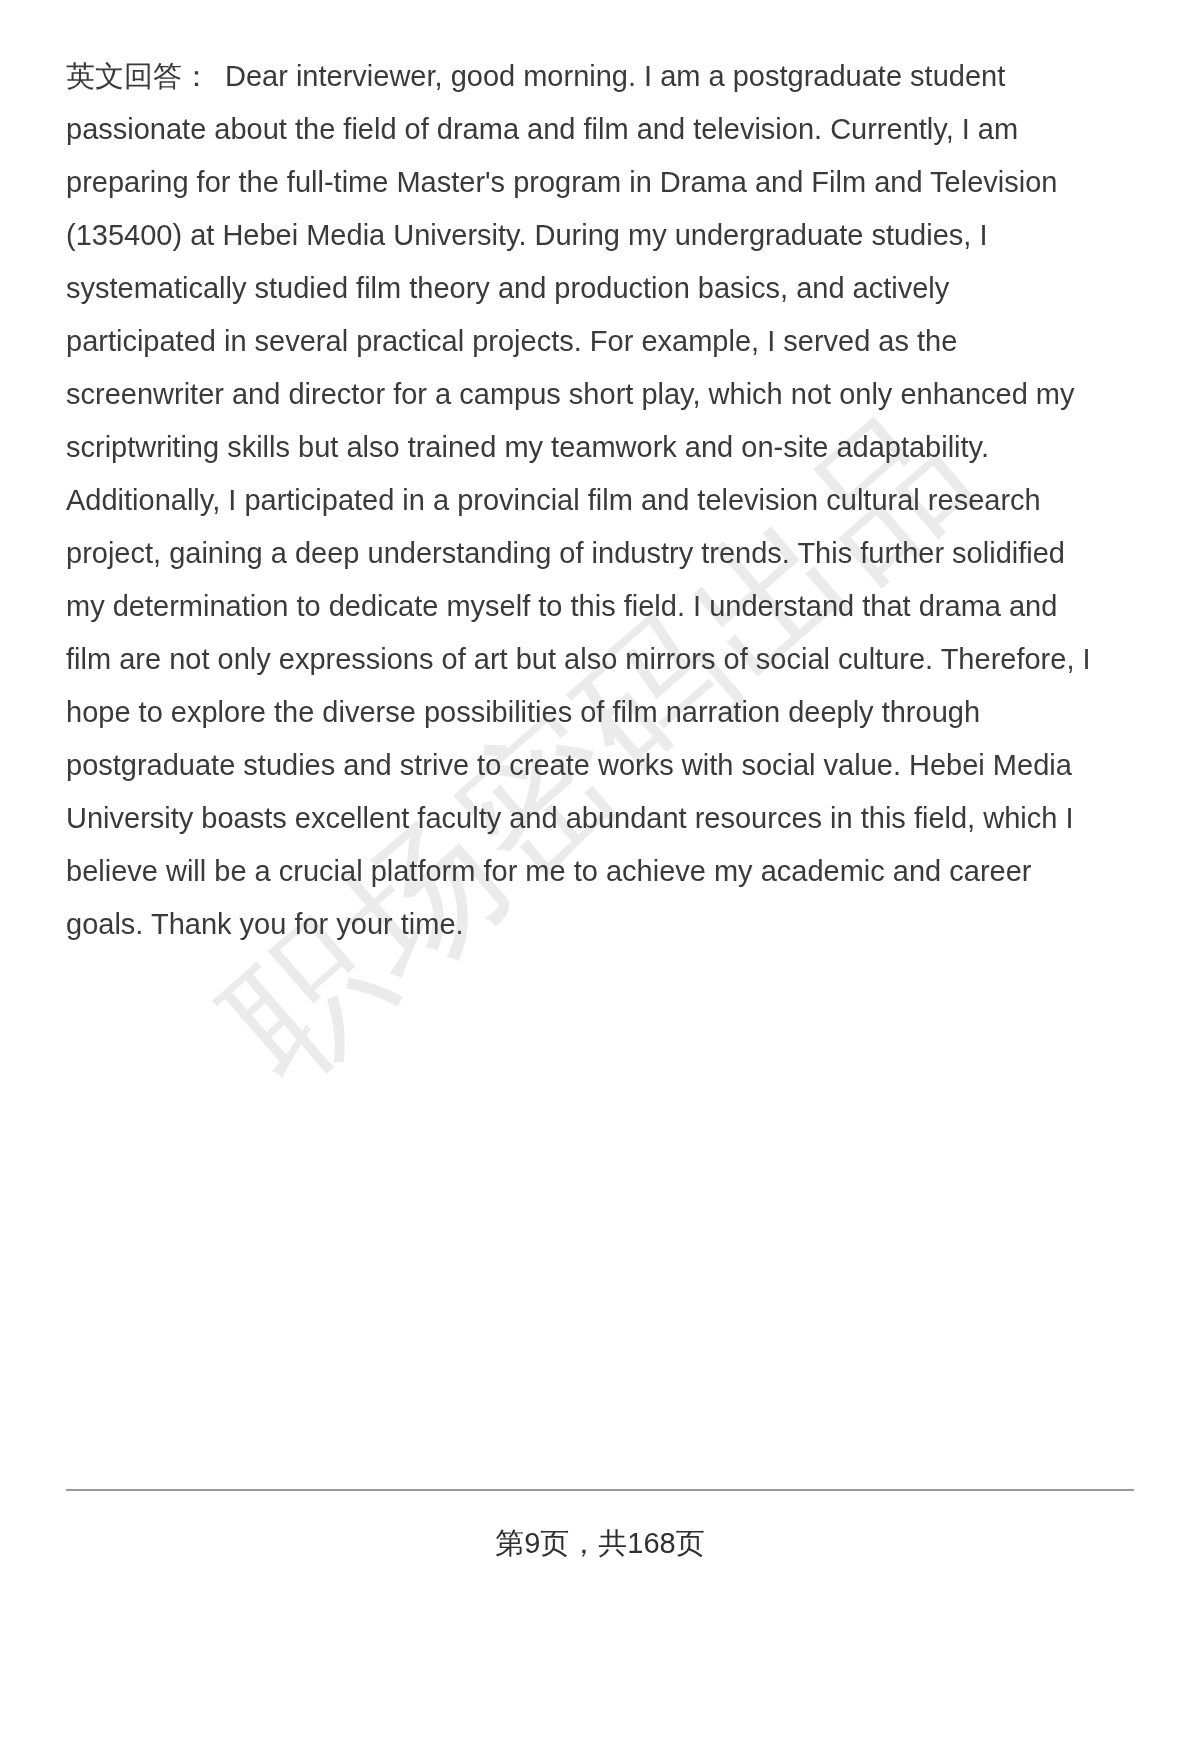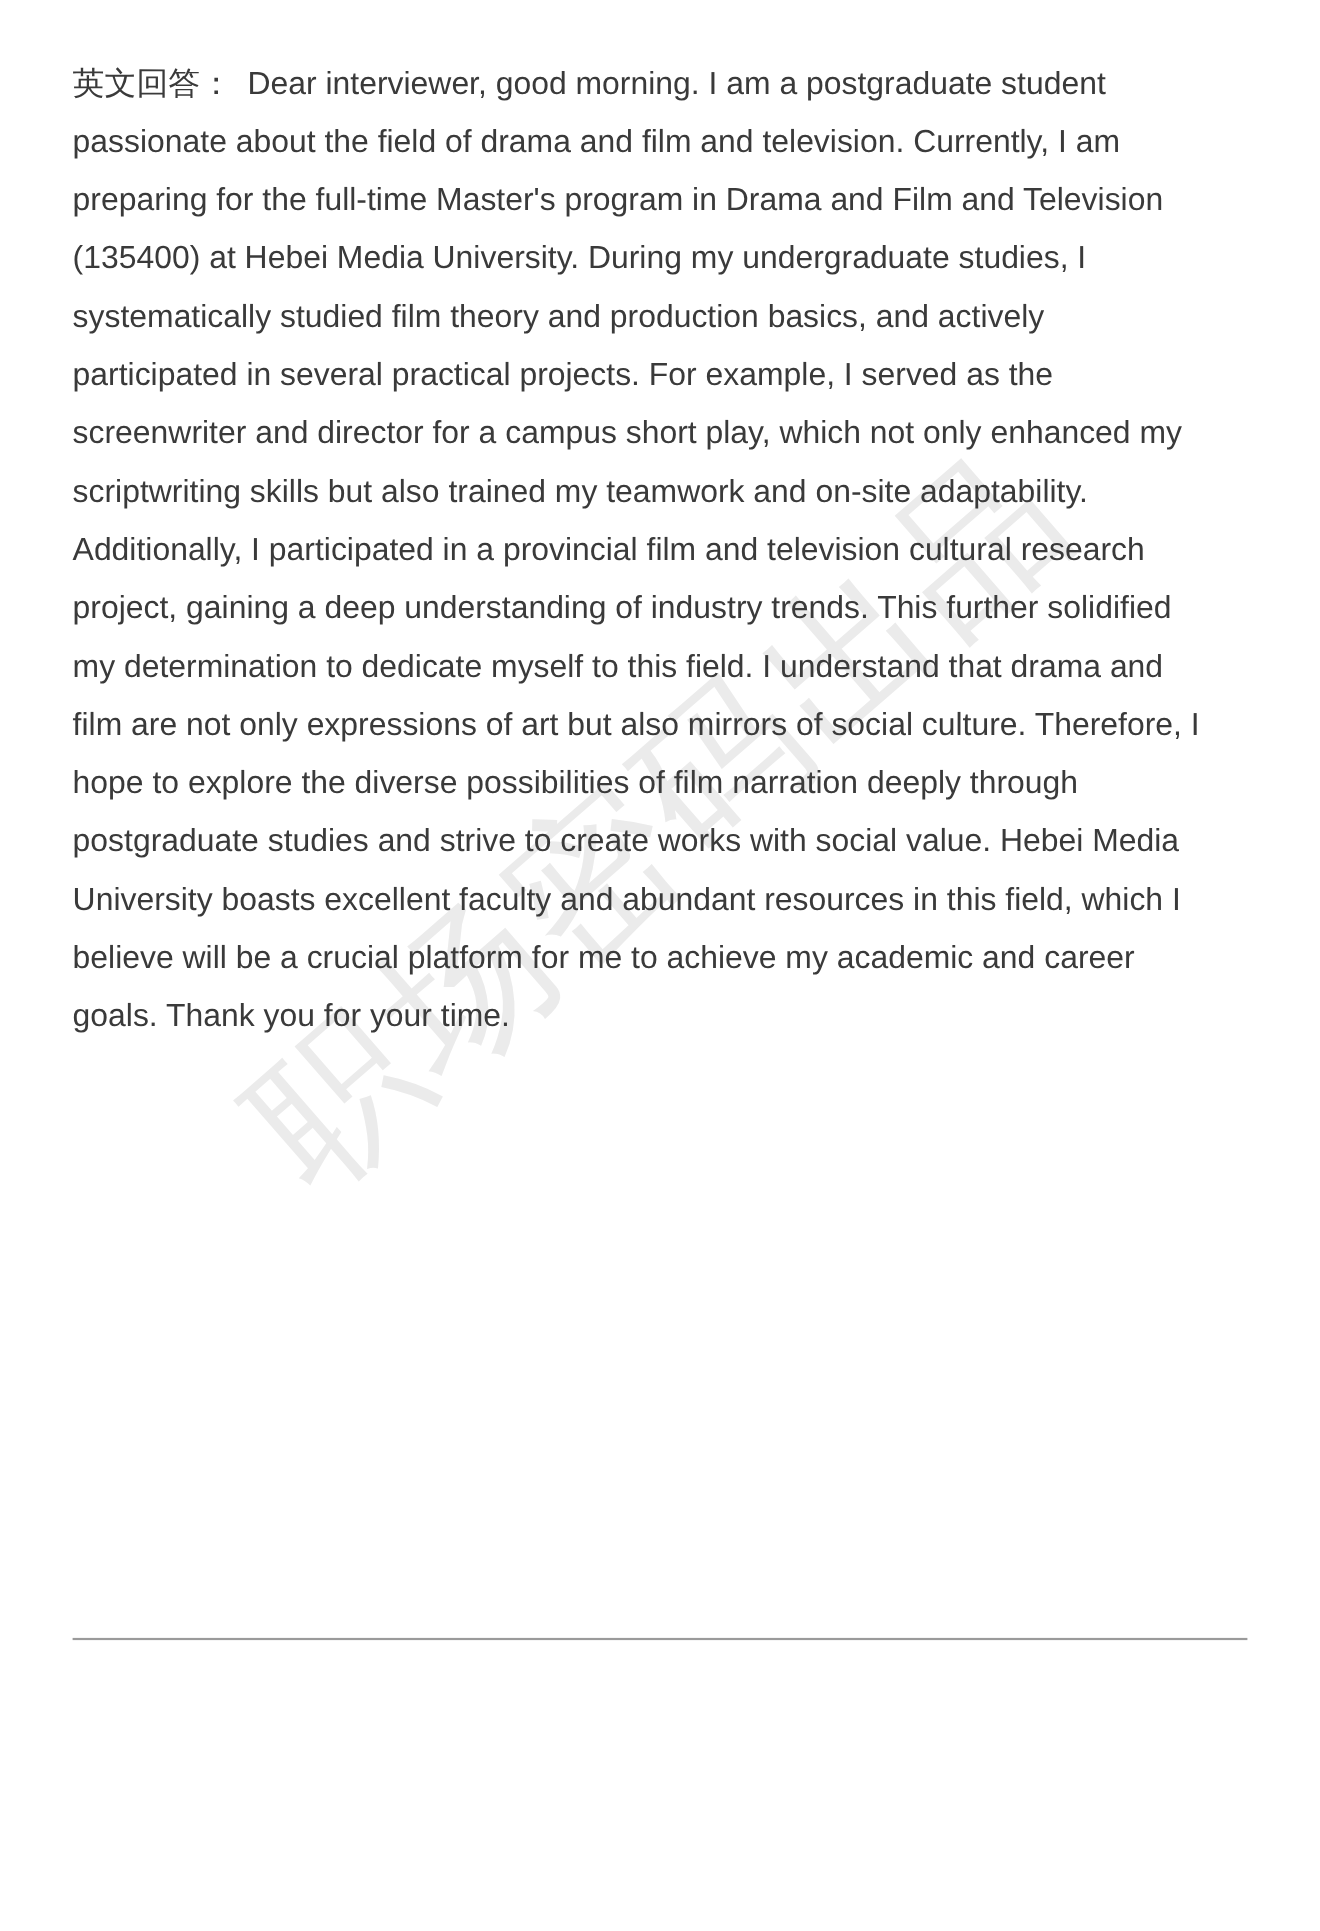--- a/index.html
+++ b/index.html
@@ -89,14 +89,15 @@
 
   <div class="content">
 
     <p class="para para-en"><span class="para-label">英文回答：</span><span>Dear interviewer, good morning. I am a postgraduate student passionate about the field of drama and film and television. Currently, I am preparing for the full-time Master's program in Drama and Film and Television (135400) at Hebei Media University. During my undergraduate studies, I systematically studied film theory and production basics, and actively participated in several practical projects. For example, I served as the screenwriter and director for a campus short play, which not only enhanced my scriptwriting skills but also trained my teamwork and on-site adaptability. Additionally, I participated in a provincial film and television cultural research project, gaining a deep understanding of industry trends. This further solidified my determination to dedicate myself to this field. I understand that drama and film are not only expressions of art but also mirrors of social culture. Therefore, I hope to explore the diverse possibilities of film narration deeply through postgraduate studies and strive to create works with social value. Hebei Media University boasts excellent faculty and abundant resources in this field, which I believe will be a crucial platform for me to achieve my academic and career goals. Thank you for your time.</span></p>
 
 
   </div>
 
   <hr class="divider">
 
+  <div class="footer">第9页，共168页</div>
 
 </div>
 
 </body></html>

